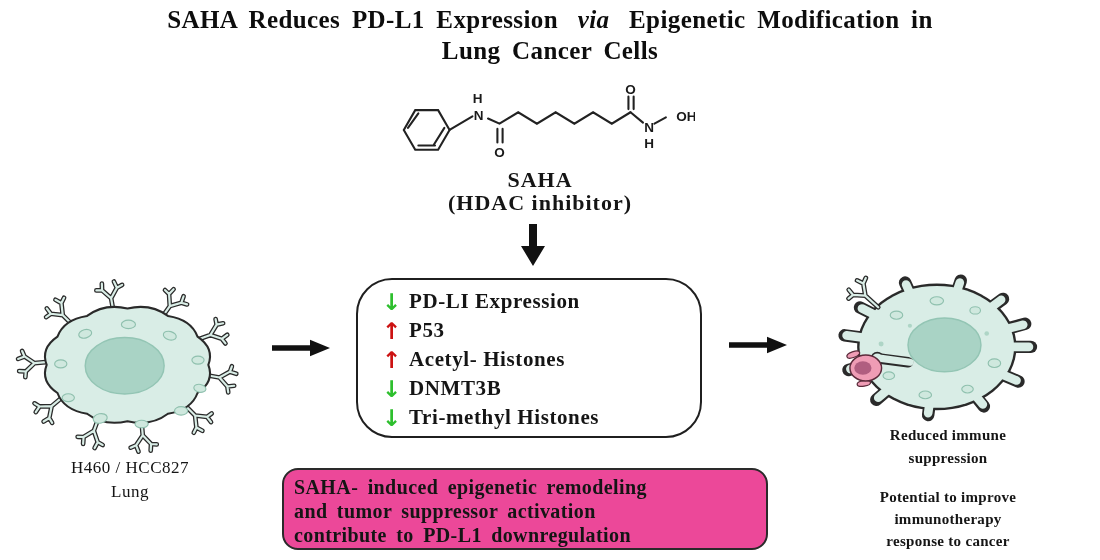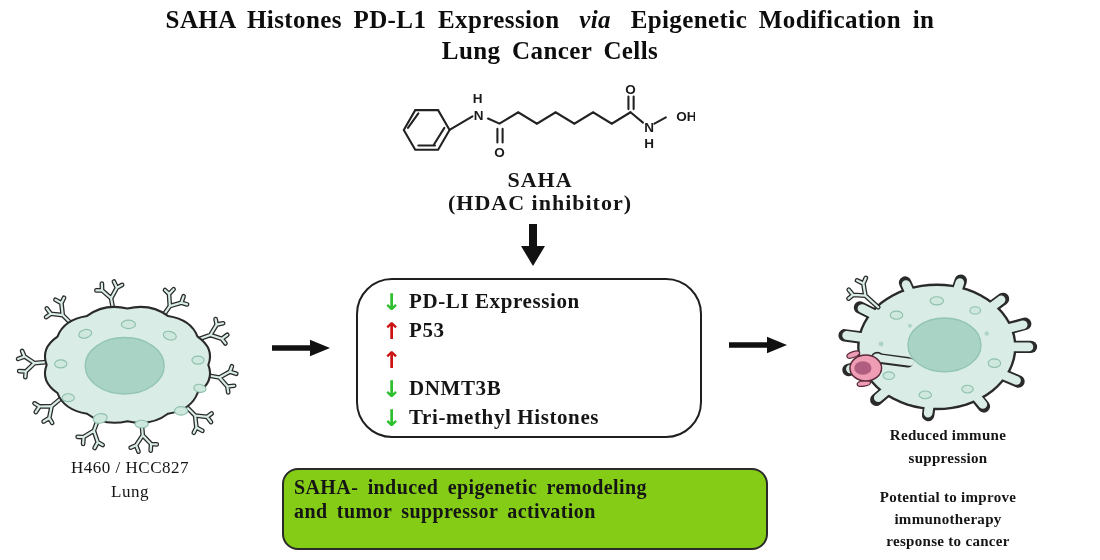--- a/index.html
+++ b/index.html
@@ -52,29 +52,29 @@
   .left-cell-label{left:20px;top:456px;width:220px;text-align:center;
                    font-size:17px;font-weight:normal;line-height:24px;letter-spacing:0.5px;}
   .caption{left:828px;width:240px;text-align:center;font-size:15px;
            font-weight:bold;line-height:23px;letter-spacing:0.3px;}
   .caption1{top:424px;}
   .caption2{top:486px;line-height:22px;}
 
   
   .summary-box{left:282px;top:468px;width:486px;height:82px;
                border:2px solid #2a2a2a;border-radius:16px;box-sizing:border-box;
-               padding:5px 10px 0 10px;background:#84cc16;}
+               padding:5px 10px 0 10px;background:#ec4899;}
   .summary-line{font-size:20px;font-weight:bold;line-height:24px;
                 letter-spacing:0.4px;word-spacing:4px;}
 </style>
 </head>
 <body>
 
 <div class="abs title">
-  <div><span>SAHA Histones PD-L1 Expression</span> <i>via</i> <span>Epigenetic Modification in</span></div>
+  <div><span>SAHA Reduces PD-L1 Expression</span> <i>via</i> <span>Epigenetic Modification in</span></div>
   <div>Lung Cancer Cells</div>
 </div>
 
 <svg class="abs molecule-svg" viewBox="0 0 300 92">
 
   <g>
     <path class="bond" d="M64,44 L53,63 L31,63 L20,44 L31,25 L53,25 Z"></path>
     <path class="bond" d="M59,42 L49,58" stroke-width="1.6"></path>
     <path class="bond" d="M50,59 L34,59" stroke-width="1.6"></path>
     <path class="bond" d="M24,42 L34,28" stroke-width="1.6"></path>
@@ -165,20 +165,21 @@
   <div class="effect-row down">
     <span class="effect-glyph">↓</span>
     <span class="effect-label">PD-LI Expression</span>
   </div>
   <div class="effect-row up">
     <span class="effect-glyph">↑</span>
     <span class="effect-label">P53</span>
   </div>
   <div class="effect-row up">
     <span class="effect-glyph">↑</span>
+    <span class="effect-label">Acetyl- Histones</span>
   </div>
   <div class="effect-row down">
     <span class="effect-glyph">↓</span>
     <span class="effect-label">DNMT3B</span>
   </div>
   <div class="effect-row down">
     <span class="effect-glyph">↓</span>
     <span class="effect-label">Tri-methyl Histones</span>
   </div>
 </div>
@@ -261,13 +262,14 @@
 </div>
 <div class="abs caption caption2">
   <div>Potential to improve</div>
   <div>immunotherapy</div>
   <div>response to cancer</div>
 </div>
 
 <div class="abs summary-box">
   <div class="summary-line">SAHA- induced epigenetic remodeling</div>
   <div class="summary-line">and tumor suppressor activation</div>
+  <div class="summary-line">contribute to PD-L1 downregulation</div>
 </div>
 
 </body></html>

